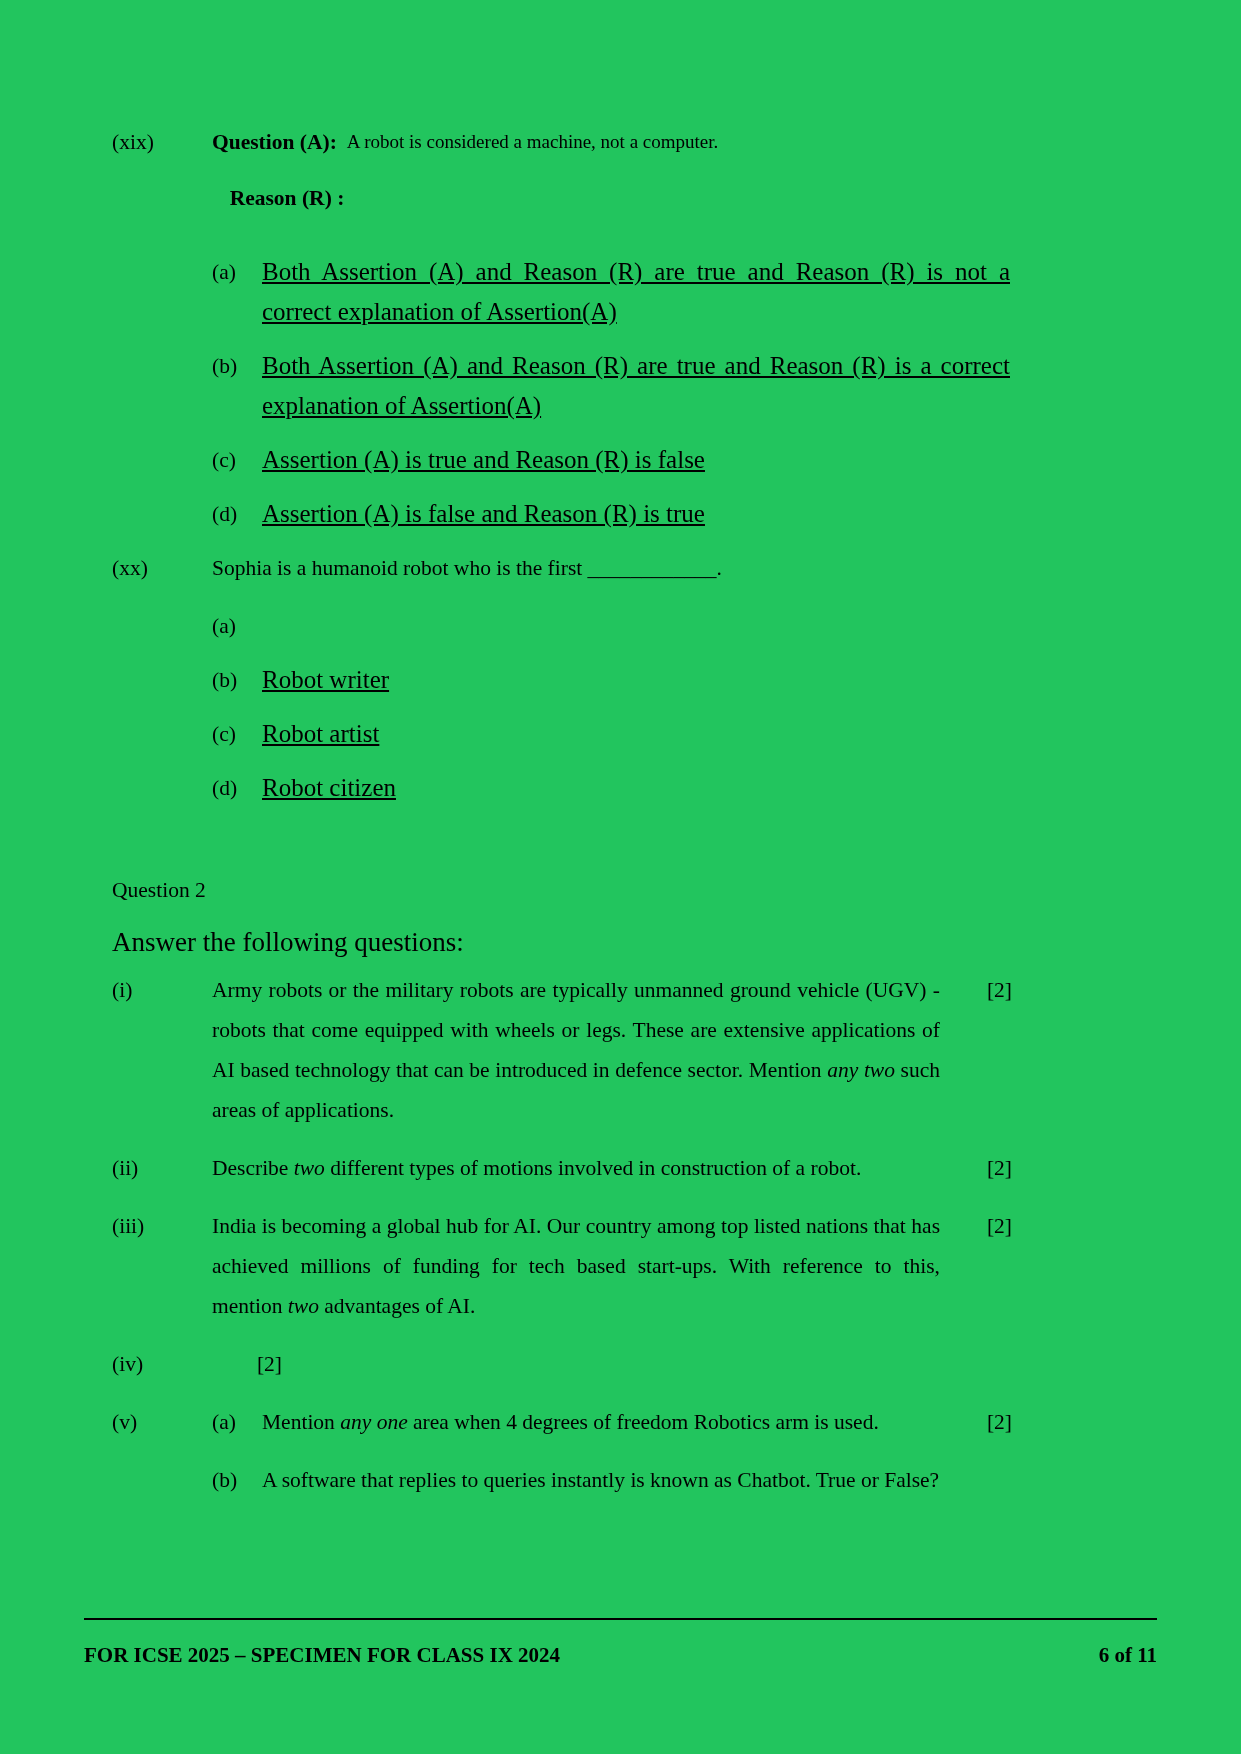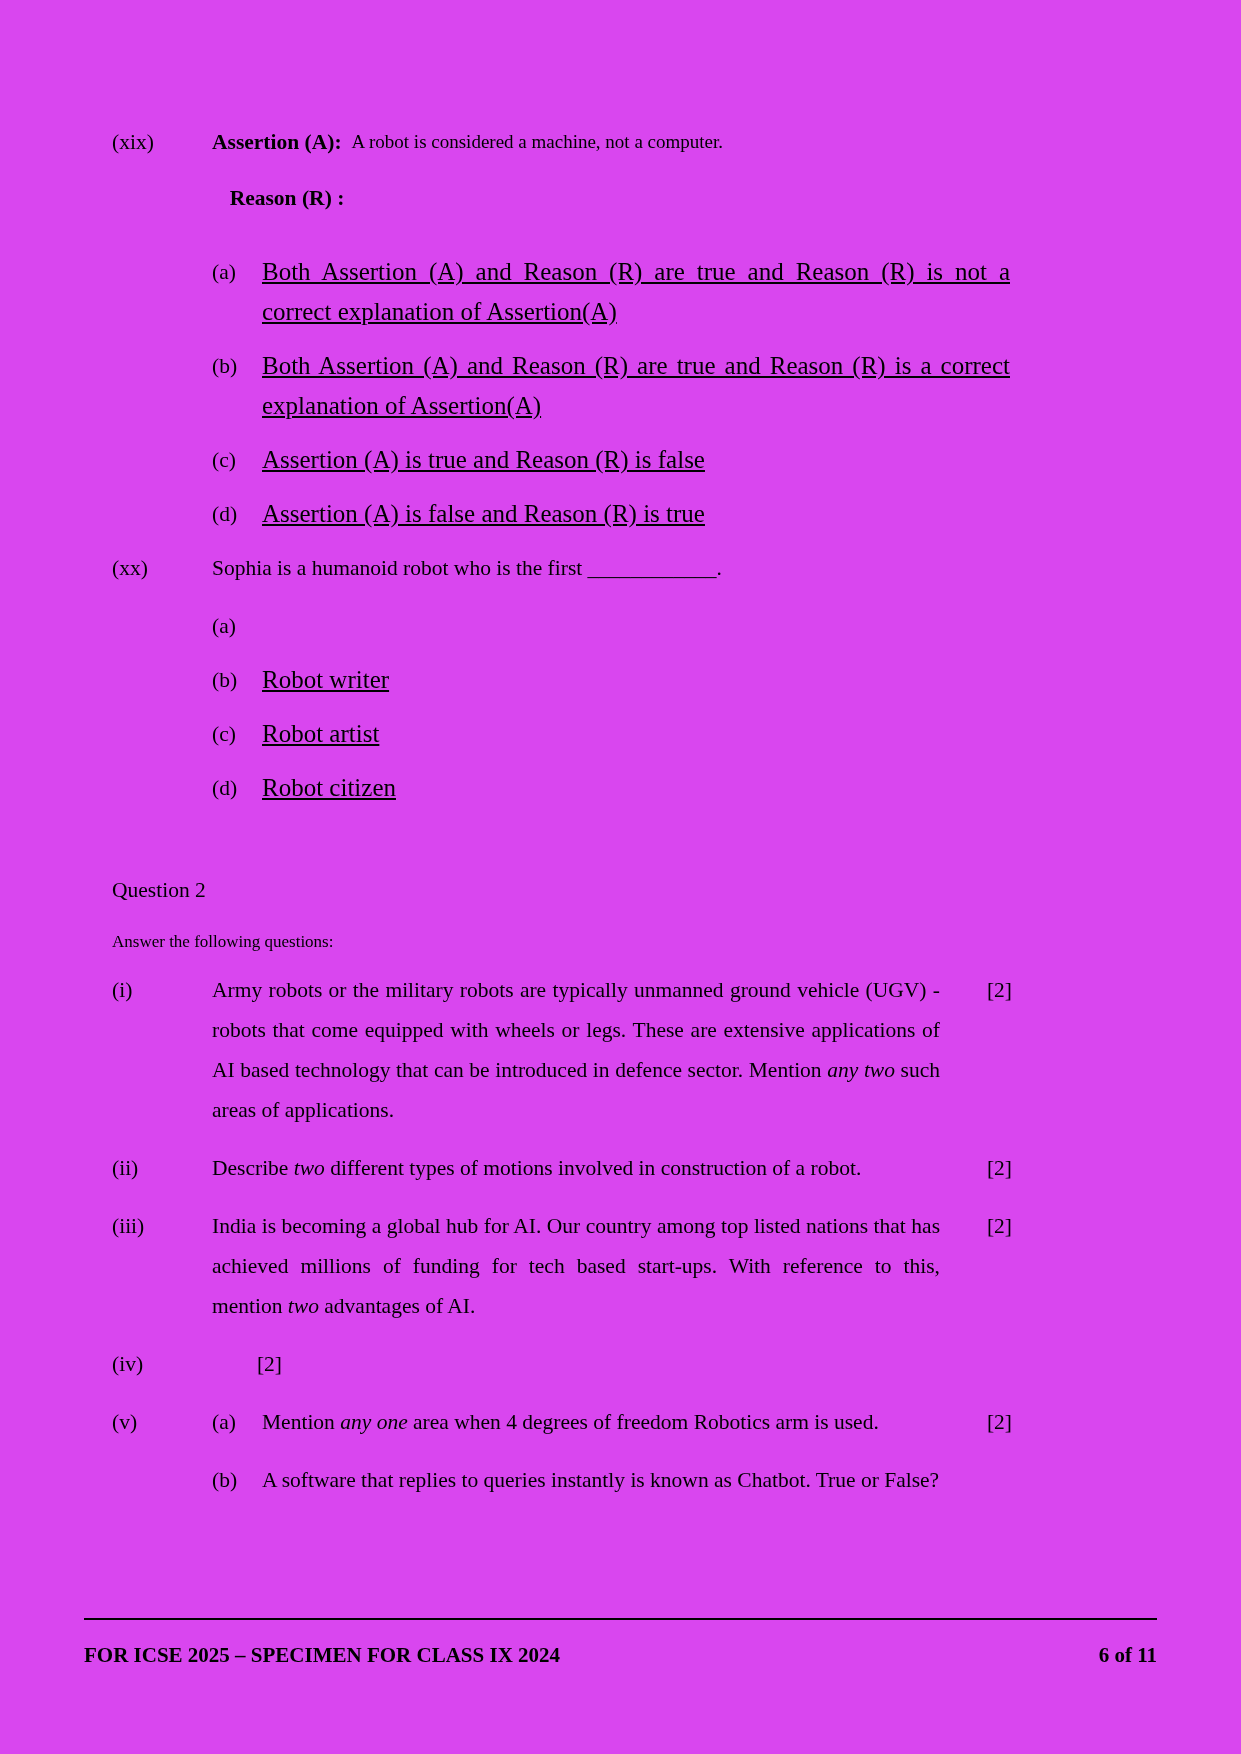--- a/index.html
+++ b/index.html
@@ -9,21 +9,21 @@
   }
   body {
     font-family: "Liberation Serif", "DejaVu Serif", serif;
     color: #000000;
   }
   .page {
     position: relative;
     width: 1241px;
     height: 1754px;
     margin: 0 auto;
-    background: #d946ef;
+    background: #22c55e;
     box-sizing: border-box;
     overflow: hidden;
   }
   .content {
     position: absolute;
     left: 112px;
     top: 122px;
     width: 900px;
   }
 
@@ -124,21 +124,21 @@
   .sub-marks { width: 70px; flex: 0 0 70px; text-align: right; font-size: 21.5px; line-height: 40px; }
 
   .section-title {
     font-weight: normal;
     font-size: 21.5px;
     line-height: 40px;
     margin-top: 62px;
     margin-bottom: 12px;
   }
   .section-intro {
-    font-size: 17px;
+    font-size: 27px;
     line-height: 40px;
     margin-bottom: 8px;
   }
 
   .footer {
     position: absolute;
     left: 84px;
     right: 84px;
     bottom: 86px;
   }
@@ -162,21 +162,21 @@
 </head>
 <body>
 
 <div class="page">
   <div class="content">
 
     <div class="q-row">
       <div class="q-num">(xix)</div>
       <div class="q-body noj">
         <div class="ar-row">
-          <span class="ar-label">Assertion (A):</span>
+          <span class="ar-label">Question (A):</span>
           <span class="ar-text">A robot is considered a machine, not a computer.</span>
         </div>
         <div class="ar-row">
           <span class="ar-label w-fixed">Reason (R) :</span>
         </div>
       </div>
       <div class="marks"></div>
     </div>
 
     <div class="opt-row">

